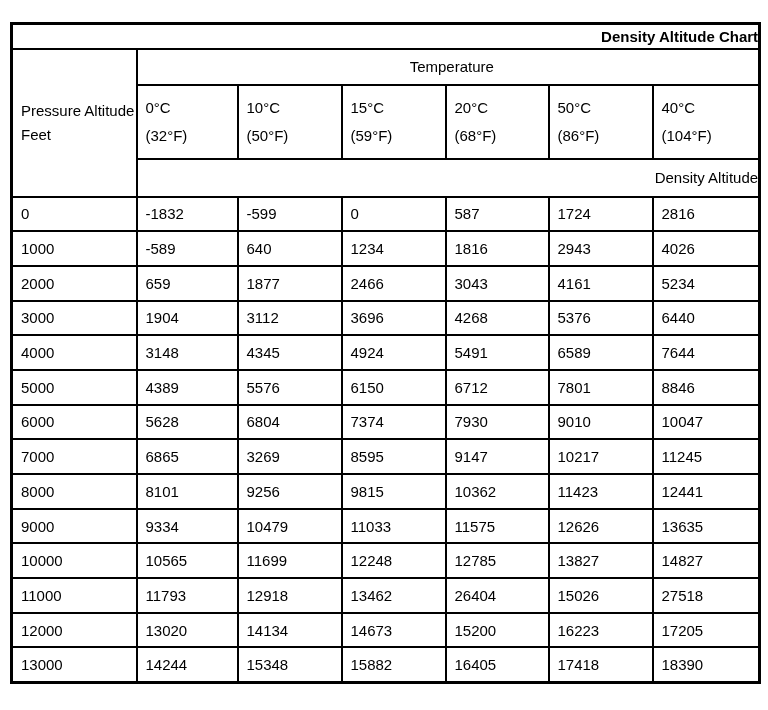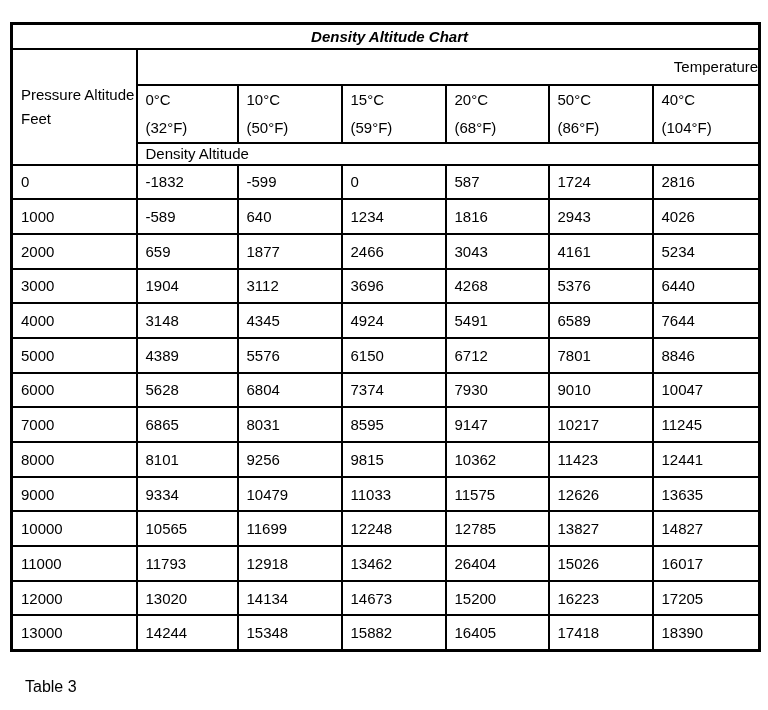--- a/index.html
+++ b/index.html
@@ -21,45 +21,44 @@
   }
   table.da-table td {
     border: 2px solid #000000;
     font-size: 15px;
     padding: 0 0 0 8px;
     vertical-align: middle;
     overflow: hidden;
   }
   td.title-cell {
     height: 25px;
-    text-align: center;
+    text-align: right;
     font-weight: bold;
     font-size: 16px;
     padding: 0;
-    font-style: italic;
   }
   td.row-header-cell {
     vertical-align: top;
     padding-top: 10px;
     line-height: 24px;
   }
   td.group-header-cell {
     height: 36px;
-    text-align: right;
+    text-align: center;
     padding: 0;
   }
   td.temp-cell {
-    height: 58px;
+    height: 74px;
     vertical-align: top;
     padding-top: 7px;
     line-height: 28px;
   }
   td.values-header-cell {
-    height: 22px;
-    text-align: left;
+    height: 38px;
+    text-align: right;
     padding: 0;
   }
   td.alt-cell, td.val-cell {
     height: 34.7px;
   }
   .caption {
     margin-top: 26px;
     padding-left: 15px;
     font-size: 16px;
     display: flex;
@@ -190,21 +189,21 @@
       <td class="val-cell">6804</td>
       <td class="val-cell">7374</td>
       <td class="val-cell">7930</td>
       <td class="val-cell">9010</td>
       <td class="val-cell">10047</td>
     </tr>
 
     <tr>
       <td class="alt-cell">7000</td>
       <td class="val-cell">6865</td>
-      <td class="val-cell">8031</td>
+      <td class="val-cell">3269</td>
       <td class="val-cell">8595</td>
       <td class="val-cell">9147</td>
       <td class="val-cell">10217</td>
       <td class="val-cell">11245</td>
     </tr>
 
     <tr>
       <td class="alt-cell">8000</td>
       <td class="val-cell">8101</td>
       <td class="val-cell">9256</td>
@@ -234,21 +233,21 @@
       <td class="val-cell">14827</td>
     </tr>
 
     <tr>
       <td class="alt-cell">11000</td>
       <td class="val-cell">11793</td>
       <td class="val-cell">12918</td>
       <td class="val-cell">13462</td>
       <td class="val-cell">26404</td>
       <td class="val-cell">15026</td>
-      <td class="val-cell">16017</td>
+      <td class="val-cell">27518</td>
     </tr>
 
     <tr>
       <td class="alt-cell">12000</td>
       <td class="val-cell">13020</td>
       <td class="val-cell">14134</td>
       <td class="val-cell">14673</td>
       <td class="val-cell">15200</td>
       <td class="val-cell">16223</td>
       <td class="val-cell">17205</td>

